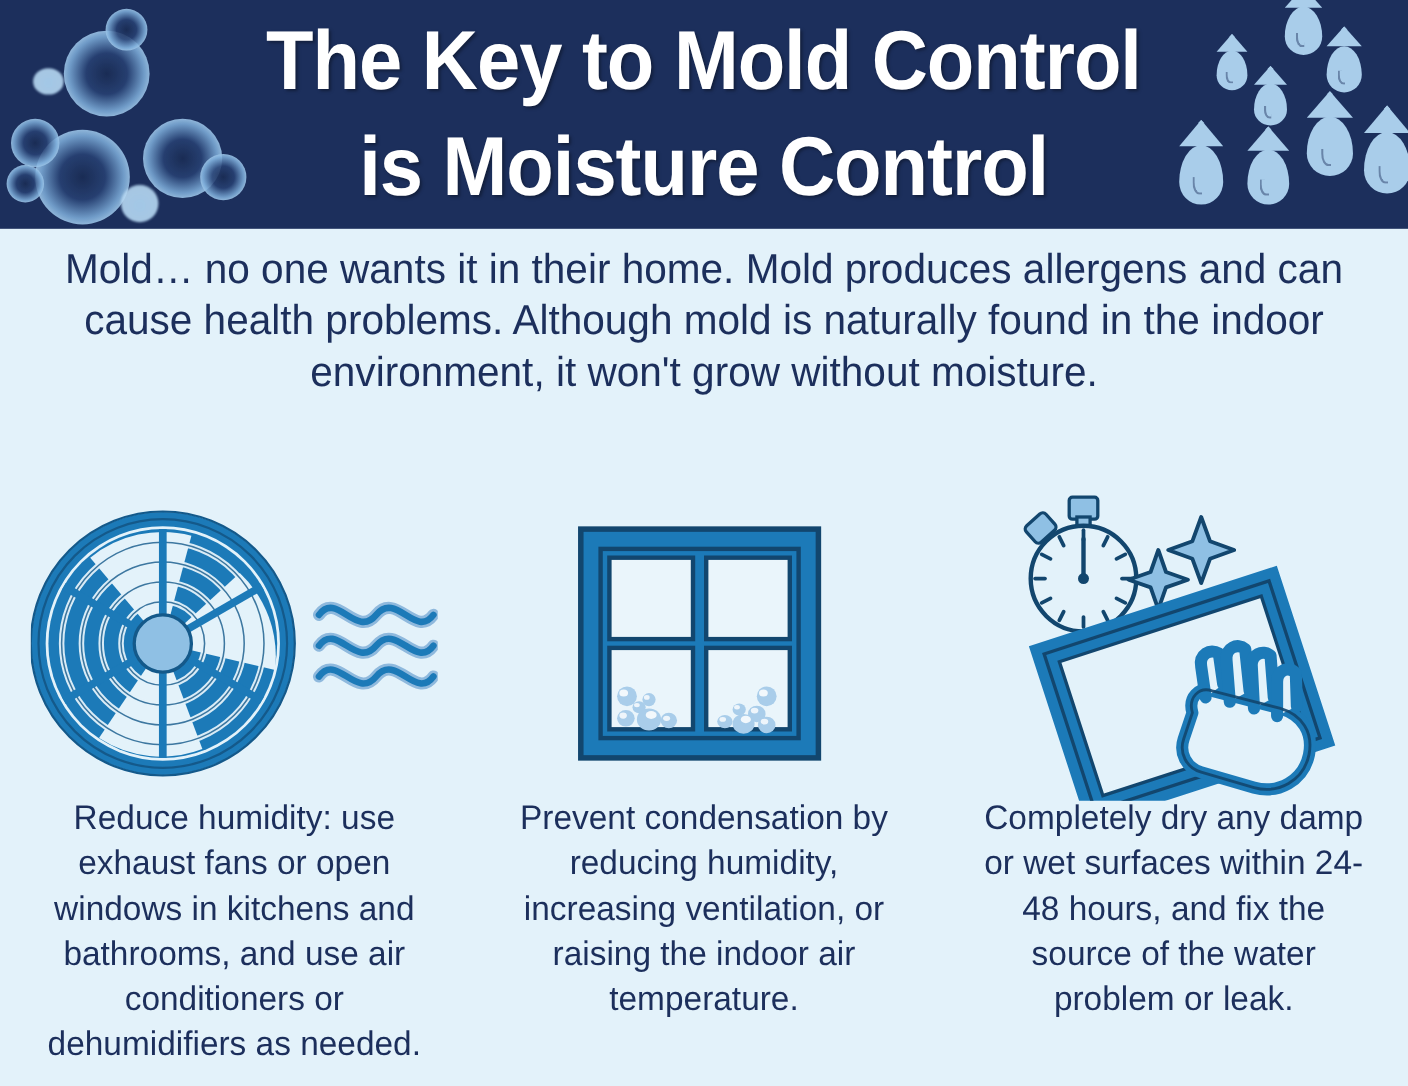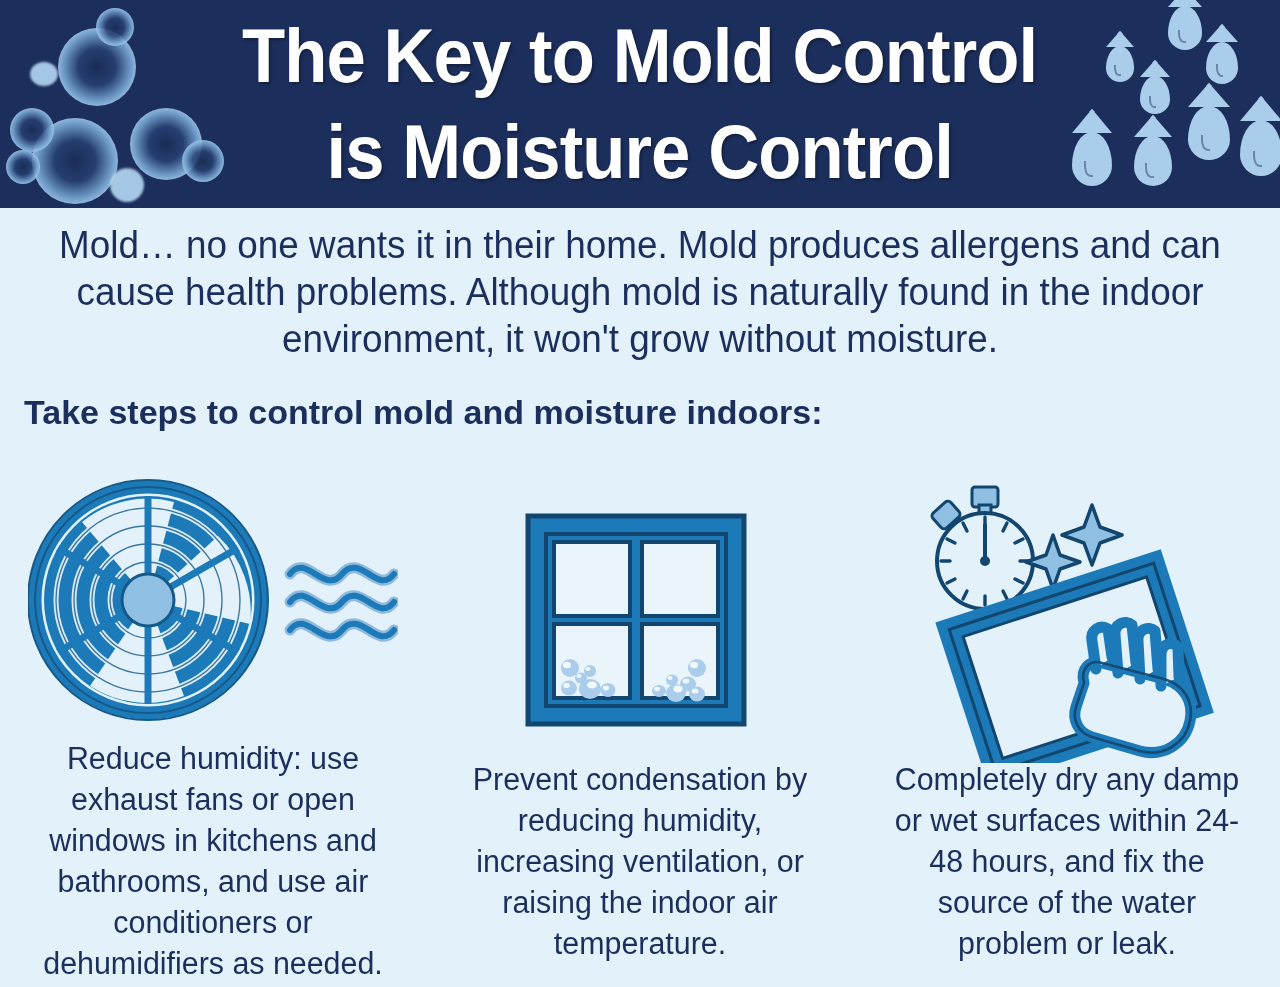--- a/index.html
+++ b/index.html
@@ -151,24 +151,24 @@
     font-weight: bold;
     font-size: 34px;
     line-height: 40px;
     letter-spacing: 0px;
   }
 
   
   .columns {
     position: absolute;
     left: 0;
-    top: 475px;
+    top: 460px;
     width: 1280px;
     display: flex;
-    align-items: center;
+    align-items: flex-start;
   }
   .col {
     width: 426.66px;
     display: flex;
     flex-direction: column;
     align-items: center;
   }
   .icon-wrap {
     height: 255px;
     display: flex;
@@ -241,21 +241,20 @@
     </div>
 
     <div class="header-titles">
       <div class="title-line">The Key to Mold Control</div>
       <div class="title-line">is Moisture Control</div>
     </div>
   </div>
 
   <div class="intro">Mold… no one wants it in their home. Mold produces allergens and can cause health problems. Although mold is naturally found in the indoor environment, it won't grow without moisture.</div>
 
-  <div class="section-head">Take steps to control mold and moisture indoors:</div>
 
   <div class="columns">
 
     <div class="col">
       <div class="icon-wrap">
         <svg width="370" height="250" viewBox="0 0 370 250">
           <g>
 
             <circle cx="120" cy="122" r="113" fill="none" stroke="#1c7ab8" stroke-width="13"></circle>
             <circle cx="120" cy="122" r="113" fill="none" stroke="#14598a" stroke-width="2"></circle>

